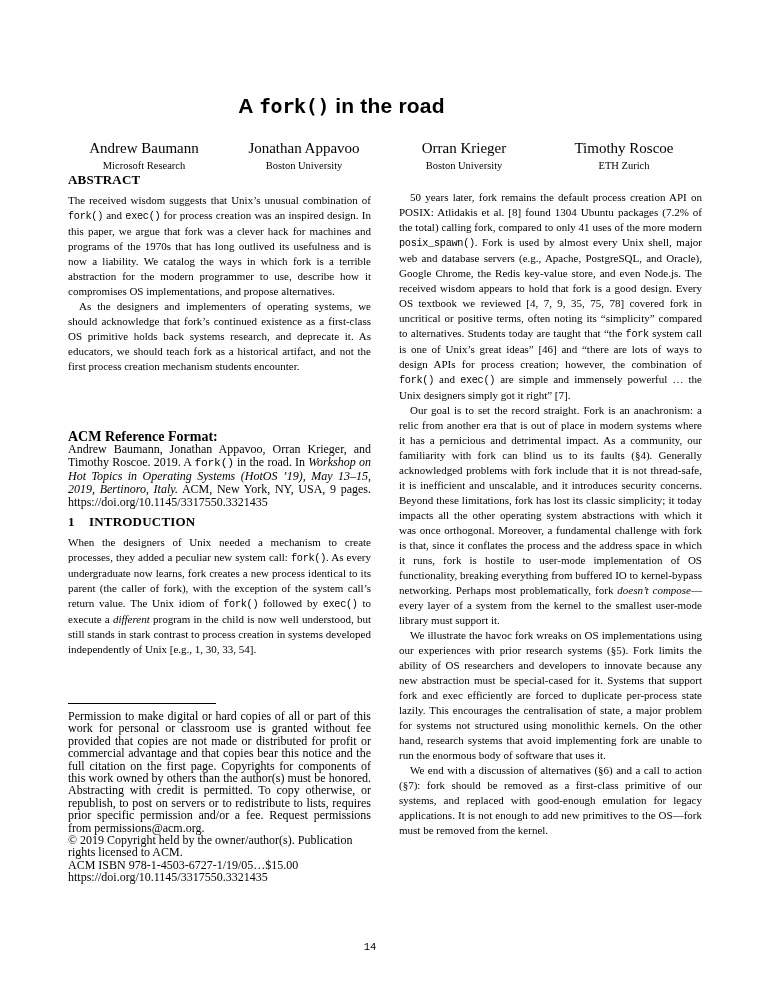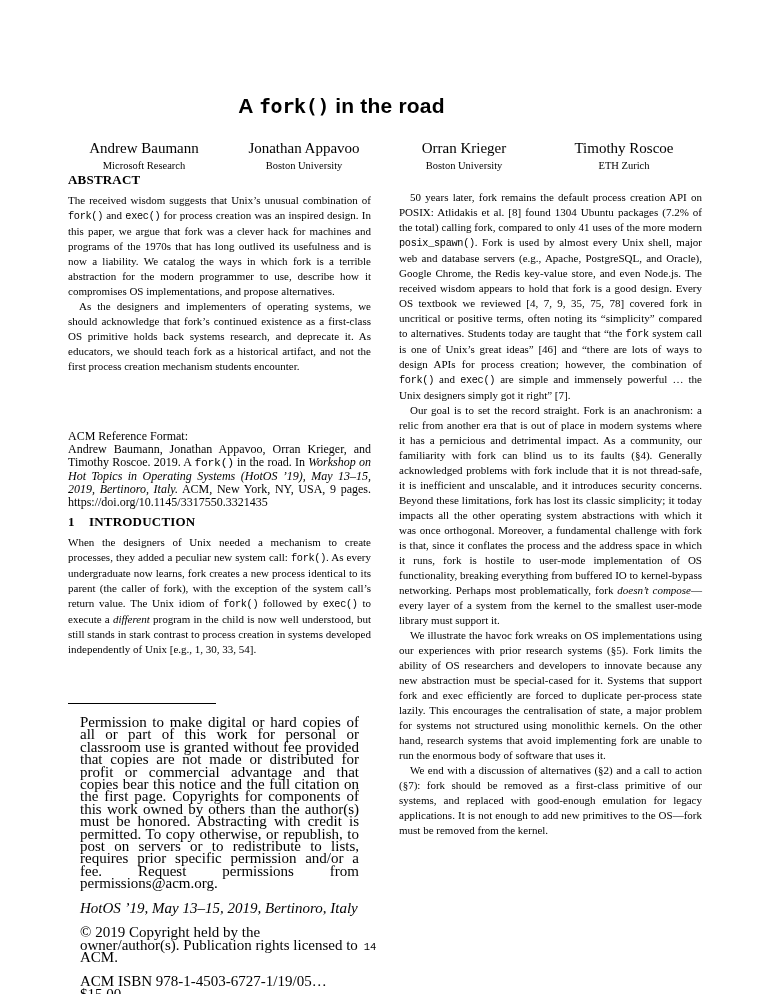--- a/index.html
+++ b/index.html
@@ -50,32 +50,32 @@
   .para {
     margin: 0;
     font-size: 11px; line-height: 15px;
     text-align: justify;
     hyphens: auto; -webkit-hyphens: auto;
   }
   .indent { text-indent: 11px; }
   .seg-code { font-family: "Liberation Mono", monospace; font-size: 0.93em; letter-spacing: -0.3px; }
   .seg-italic { font-style: italic; }
 
-  .acm-head { font-size: 12px; line-height: 13px; font-weight: normal; }
+  .acm-head { font-size: 14px; line-height: 13px; font-weight: bold; }
   .acm-body { font-size: 12px; line-height: 13px; text-align: justify; margin: 0; }
   .acm-body .seg-code { font-size: 0.95em; }
 
   .footnote-rule {
     width: 148px; height: 0;
     border-top: 1px solid #000;
     margin-bottom: 6px;
   }
   .fn {
-    margin: 12px;
-    font-size: 15px; line-height: 12.4px;
+    margin: 0;
+    font-size: 12px; line-height: 12.4px;
   }
   .fn-justify { text-align: justify; hyphens: auto; }
 
   .pageno {
     position: absolute; top: 941px; left: 0; width: 740px;
     text-align: center;
     font-family: Liberation Mono, monospace;
     font-size: 10.5px;
   }
 </style>
@@ -117,28 +117,27 @@
   </div>
 
   <div class="col col-left-x block-intro">
     <h2 class="sec"><span class="secnum">1</span><span>INTRODUCTION</span></h2>
     <p class="para"><span class="seg">When the designers of Unix needed a mechanism to create processes, they added a peculiar new system call: </span><span class="seg seg-code">fork()</span><span class="seg">. As every undergraduate now learns, fork creates a new process identical to its parent (the caller of fork), with the exception of the system call’s return value. The Unix idiom of </span><span class="seg seg-code">fork()</span><span class="seg"> followed by </span><span class="seg seg-code">exec()</span><span class="seg"> to execute a </span><span class="seg seg-italic">different</span><span class="seg"> program in the child is now well understood, but still stands in stark contrast to process creation in systems developed independently of Unix [e.g., 1, 30, 33, 54].</span></p>
   </div>
 
   <div class="col col-left-x block-footnote">
     <div class="footnote-rule"></div>
     <p class="fn fn-justify"><span class="seg">Permission to make digital or hard copies of all or part of this work for personal or classroom use is granted without fee provided that copies are not made or distributed for profit or commercial advantage and that copies bear this notice and the full citation on the first page. Copyrights for components of this work owned by others than the author(s) must be honored. Abstracting with credit is permitted. To copy otherwise, or republish, to post on servers or to redistribute to lists, requires prior specific permission and/or a fee. Request permissions from </span><span class="seg">permissions@acm.org</span><span class="seg">.</span></p>
-    <p class="fn"><span class="seg seg-italic">HotOS ’19, May 13–15, 2019, Bertinoro, Italy</span></p>
     <p class="fn"><span class="seg">© 2019 Copyright held by the owner/author(s). Publication rights licensed to ACM.</span></p>
     <p class="fn"><span class="seg">ACM ISBN 978-1-4503-6727-1/19/05…$15.00</span></p>
     <p class="fn"><span class="seg">https://doi.org/10.1145/3317550.3321435</span></p>
   </div>
 
   <div class="col col-right-x block-right">
     <p class="para indent"><span class="seg">50 years later, fork remains the default process creation API on POSIX: Atlidakis et al. [8] found 1304 Ubuntu packages (7.2% of the total) calling fork, compared to only 41 uses of the more modern </span><span class="seg seg-code">posix_spawn()</span><span class="seg">. Fork is used by almost every Unix shell, major web and database servers (e.g., Apache, PostgreSQL, and Oracle), Google Chrome, the Redis key-value store, and even Node.js. The received wisdom appears to hold that fork is a good design. Every OS textbook we reviewed [4, 7, 9, 35, 75, 78] covered fork in uncritical or positive terms, often noting its “simplicity” compared to alternatives. Students today are taught that “the </span><span class="seg seg-code">fork</span><span class="seg"> system call is one of Unix’s great ideas” [46] and “there are lots of ways to design APIs for process creation; however, the combination of </span><span class="seg seg-code">fork()</span><span class="seg"> and </span><span class="seg seg-code">exec()</span><span class="seg"> are simple and immensely powerful … the Unix designers simply got it right” [7].</span></p>
     <p class="para indent"><span class="seg">Our goal is to set the record straight. Fork is an anachronism: a relic from another era that is out of place in modern systems where it has a pernicious and detrimental impact. As a community, our familiarity with fork can blind us to its faults (§4). Generally acknowledged problems with fork include that it is not thread-safe, it is inefficient and unscalable, and it introduces security concerns. Beyond these limitations, fork has lost its classic simplicity; it today impacts all the other operating system abstractions with which it was once orthogonal. Moreover, a fundamental challenge with fork is that, since it conflates the process and the address space in which it runs, fork is hostile to user-mode implementation of OS functionality, breaking everything from buffered IO to kernel-bypass networking. Perhaps most problematically, fork </span><span class="seg seg-italic">doesn’t compose</span><span class="seg">—every layer of a system from the kernel to the smallest user-mode library must support it.</span></p>
     <p class="para indent"><span class="seg">We illustrate the havoc fork wreaks on OS implementations using our experiences with prior research systems (§5). Fork limits the ability of OS researchers and developers to innovate because any new abstraction must be special-cased for it. Systems that support fork and exec efficiently are forced to duplicate per-process state lazily. This encourages the centralisation of state, a major problem for systems not structured using monolithic kernels. On the other hand, research systems that avoid implementing fork are unable to run the enormous body of software that uses it.</span></p>
-    <p class="para indent"><span class="seg">We end with a discussion of alternatives (§2) and a call to action (§7): fork should be removed as a first-class primitive of our systems, and replaced with good-enough emulation for legacy applications. It is not enough to add new primitives to the OS—fork must be removed from the kernel.</span></p>
+    <p class="para indent"><span class="seg">We end with a discussion of alternatives (§6) and a call to action (§7): fork should be removed as a first-class primitive of our systems, and replaced with good-enough emulation for legacy applications. It is not enough to add new primitives to the OS—fork must be removed from the kernel.</span></p>
   </div>
 
   <div class="pageno">14</div>
 
 </div>
 
 </body></html>

